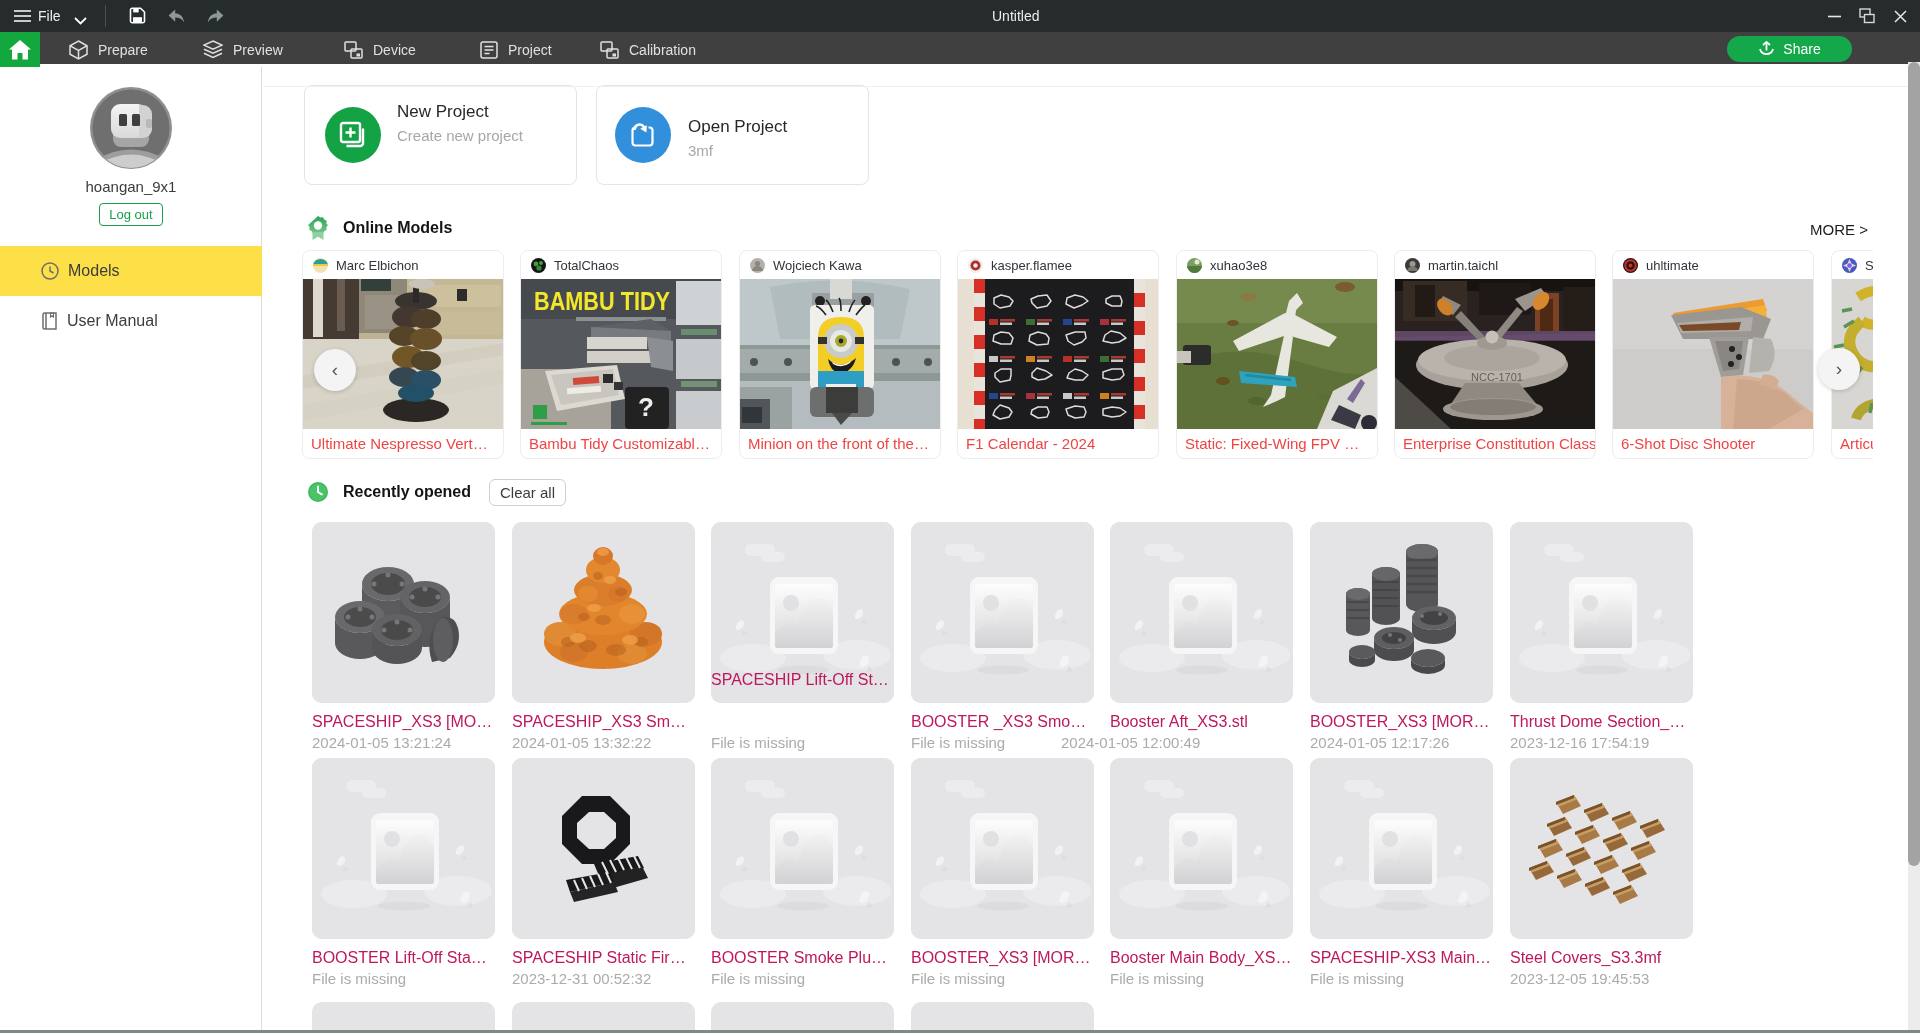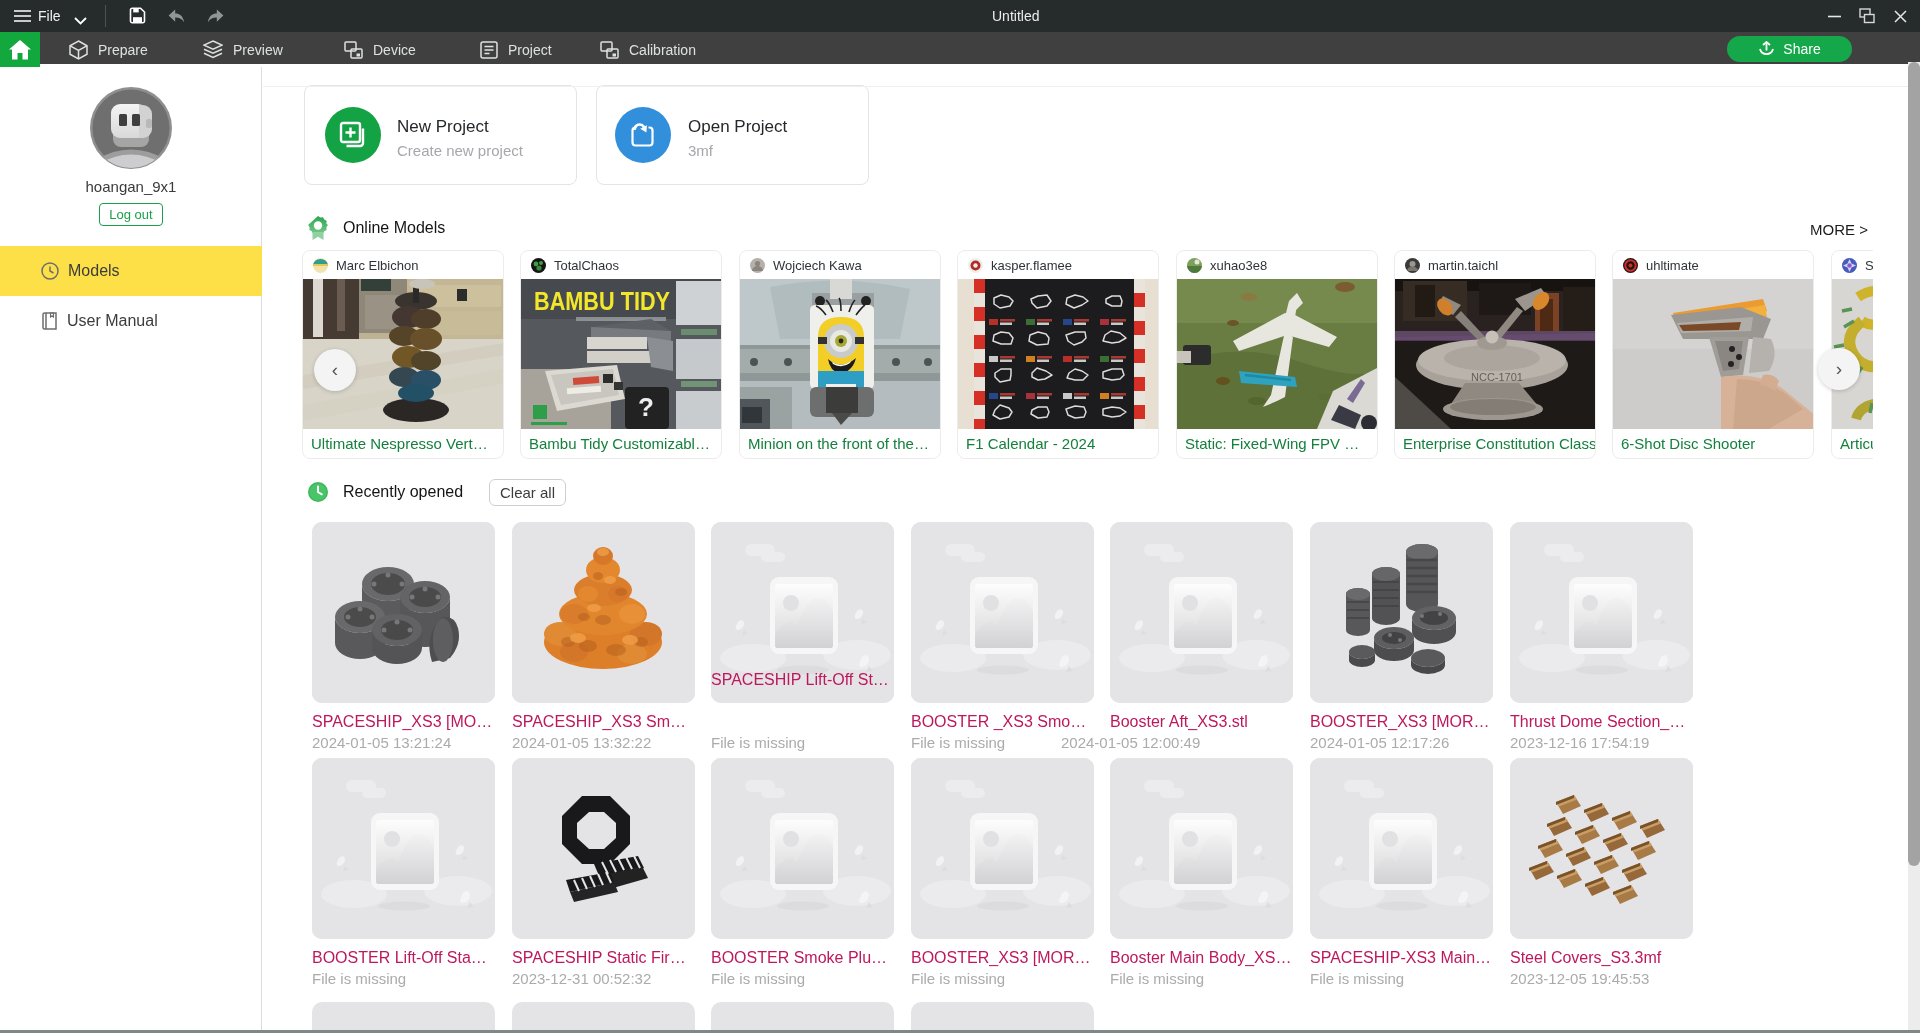--- a/index.html
+++ b/index.html
@@ -19,27 +19,27 @@
  color:#18a04b;font-size:13px;display:flex;align-items:center;justify-content:center}
 .srow{left:0;width:262px;height:50px;display:flex;align-items:center;font-size:16px;color:#3c3c3c}
 .srow svg{margin-left:41px;margin-right:9px}
 
 .bigcard{top:85px;width:273px;height:100px;border:1px solid #e4e4e4;border-radius:8px;background:#fff}
 .bigcircle{top:107px;width:56px;height:56px;border-radius:50%;display:flex;align-items:center;justify-content:center}
 .bigt1{font-size:17px;color:#25282b}
 .bigt2{font-size:15px;color:#a6a7ab;margin-top:5px}
 
 .sechead{display:flex;align-items:center}
-.sechead .txt{font-size:16px;font-weight:normal;color:#141414;margin-left:15px}
+.sechead .txt{font-size:16px;font-weight:bold;color:#141414;margin-left:15px}
 
 .ocard{top:250px;width:202px;height:209px;background:#fff;border:1px solid #ececec;border-radius:8px;overflow:hidden}
 .ohead{height:28px;display:flex;align-items:center}
 .oname{font-size:13px;color:#30343a;margin-left:8px;white-space:nowrap;overflow:hidden}
 .ophoto{width:202px;height:150px;overflow:hidden;position:relative}
-.otitle{font-size:15px;color:#15803d;padding:6px 0 0 8px;white-space:nowrap;overflow:hidden}
+.otitle{font-size:15px;color:#ef4444;padding:6px 0 0 8px;white-space:nowrap;overflow:hidden}
 .oav{width:15px;height:15px;border-radius:50%;margin-left:10px;flex:none;position:relative;overflow:hidden}
 .navbtn{width:42px;height:42px;border-radius:50%;background:#f4f4f4;box-shadow:0 1px 4px rgba(0,0,0,.18);
  display:flex;align-items:center;justify-content:center;color:#555;font-size:19px}
 
 .rthumb{position:absolute;width:183px;height:181px;border-radius:10px;background:#e4e4e6;overflow:hidden}
 .rtitle{width:183px;font-size:16px;color:#be185d;white-space:nowrap;overflow:hidden;line-height:21px}
 .rdate{width:183px;font-size:15px;color:#ababab;white-space:nowrap;overflow:hidden;line-height:21px}
 #clearall{left:489px;top:479px;width:77px;height:27px;border:1px solid #cfcfcf;border-radius:6px;
  background:#fff;display:flex;align-items:center;justify-content:center;font-size:15px;color:#3c3c3c}
 
@@ -202,21 +202,21 @@
     <span>User Manual</span>
   </div>
 <div class="bigcard abs" style="left:304px"></div>
 <div class="bigcircle abs" style="left:325px;background:#13a345">
     <svg width="30" height="30" viewBox="0 0 30 30">
       <rect x="3" y="3" width="19" height="19" rx="2" fill="none" stroke="#fff" stroke-width="2.4"></rect>
       <path d="M25 8.5v14.7A2.8 2.8 0 0 1 22.2 26H8.5" fill="none" stroke="#fff" stroke-width="2.4"></path>
       <path d="M12.5 7.5v10M7.5 12.5h10" stroke="#fff" stroke-width="2.4"></path>
     </svg>
   </div>
-<div class="abs" style="left:397px;top:117px">
+<div class="abs" style="left:397px;top:102px">
     <div class="bigt1">New Project</div>
     <div class="bigt2">Create new project</div>
   </div>
 <div class="bigcard abs" style="left:596px"></div>
 <div class="bigcircle abs" style="left:615px;background:#318fdb">
     <svg width="30" height="30" viewBox="0 0 30 30">
       <path d="M8.5 7.5H7.5A3 3 0 0 0 4.5 10.5v12A3 3 0 0 0 7.5 25.5h14a3 3 0 0 0 3-3v-12a3 3 0 0 0-3-3h-1" fill="none" stroke="#fff" stroke-width="2.2"></path>
       <path d="M6.5 10C6.5 4.5 13 2.5 16.2 7.2" fill="none" stroke="#fff" stroke-width="2.6"></path>
       <path d="M18.9 5.2l-0.5 7.2-6.2-3.7z" fill="#fff"></path>
     </svg>

